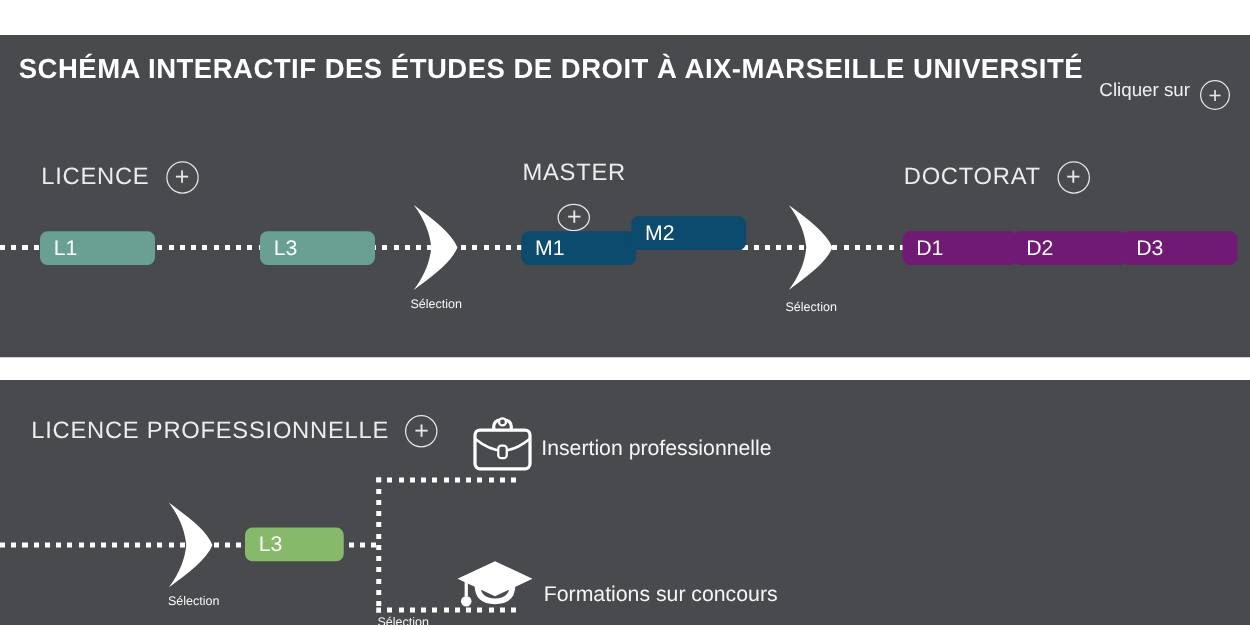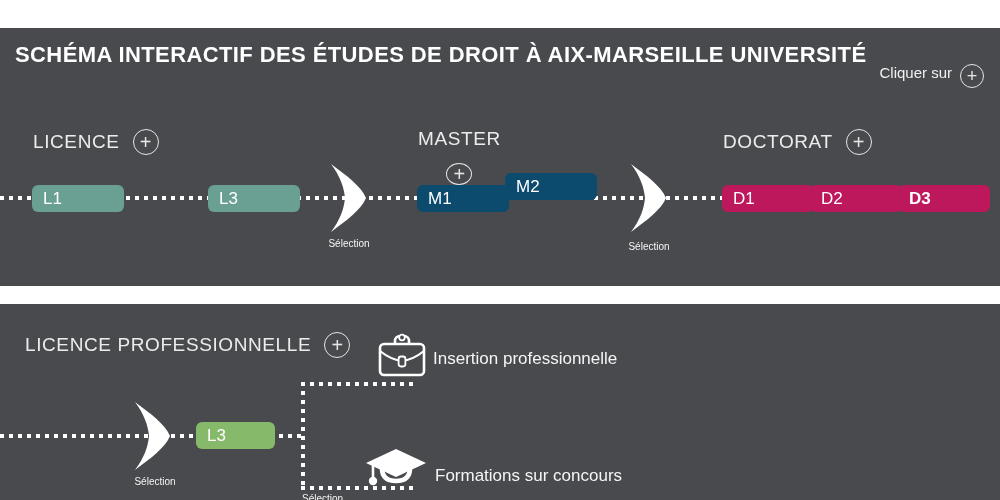--- a/index.html
+++ b/index.html
@@ -40,21 +40,21 @@
   .vline { position:absolute; width:4px; z-index:1;
     background-image:repeating-linear-gradient(180deg,#fff 0,#fff 4px,transparent 4px,transparent 9px); }
 
   .node {
     position:absolute; z-index:2; height:27px; width:92px; box-sizing:border-box;
     border:none; border-radius:6px; padding:0 0 0 11px; text-align:left;
     color:#ffffff; font-size:17px; line-height:27px; font-family:inherit; cursor:pointer;
   }
   .c-licence  { background:#6aa094; }
   .c-master   { background:#0c4a6e; }
-  .c-doctorat { background:#be185d; }
+  .c-doctorat { background:#701a75; }
   .c-pro      { background:#86b969; }
 
   .arrow { position:absolute; z-index:2; width:38px; height:70px; }
   .sel-label { position:absolute; z-index:2; color:#f5f5f5; font-size:10px; text-align:center; width:110px; white-space:nowrap; }
   .sel-left { text-align:left; width:auto; }
 
   .outcome-icon { position:absolute; z-index:2; }
   .outcome-label { position:absolute; z-index:2; color:#f5f5f5; font-size:17px; white-space:nowrap; }
 </style>
 </head>
@@ -95,21 +95,21 @@
     <div class="hline" style="left:0; top:168px; width:973px;"></div>
 
     <button class="node c-licence" style="left:32px;  top:157px;">L1</button>
     <button class="node c-licence" style="left:208px; top:157px;">L3</button>
 
     <button class="node c-master" style="left:417px; top:157px;">M1</button>
     <button class="node c-master" style="left:505px; top:145px;">M2</button>
 
     <button class="node c-doctorat" style="left:722px; top:157px;">D1</button>
     <button class="node c-doctorat" style="left:810px; top:157px;">D2</button>
-    <button class="node c-doctorat" style="left:898px; top:157px;font-weight:bold;">D3</button>
+    <button class="node c-doctorat" style="left:898px; top:157px;">D3</button>
 
     <svg class="arrow" style="left:330px; top:135px;" viewBox="0 0 38 70">
       <path d="M1 1 C 17 13, 31 23, 36 35 C 31 47, 17 57, 1 69 C 10 57, 14 46, 15 35 C 14 24, 10 13, 1 1 Z" fill="#ffffff"></path>
     </svg>
     <div class="sel-label" style="left:294px; top:210px;">Sélection</div>
 
     <svg class="arrow" style="left:630px; top:135px;" viewBox="0 0 38 70">
       <path d="M1 1 C 17 13, 31 23, 36 35 C 31 47, 17 57, 1 69 C 10 57, 14 46, 15 35 C 14 24, 10 13, 1 1 Z" fill="#ffffff"></path>
     </svg>
     <div class="sel-label" style="left:594px; top:213px;">Sélection</div>

